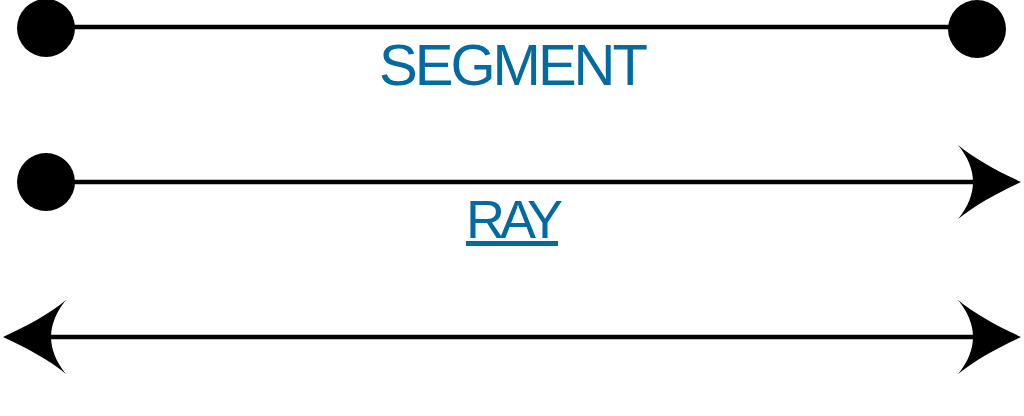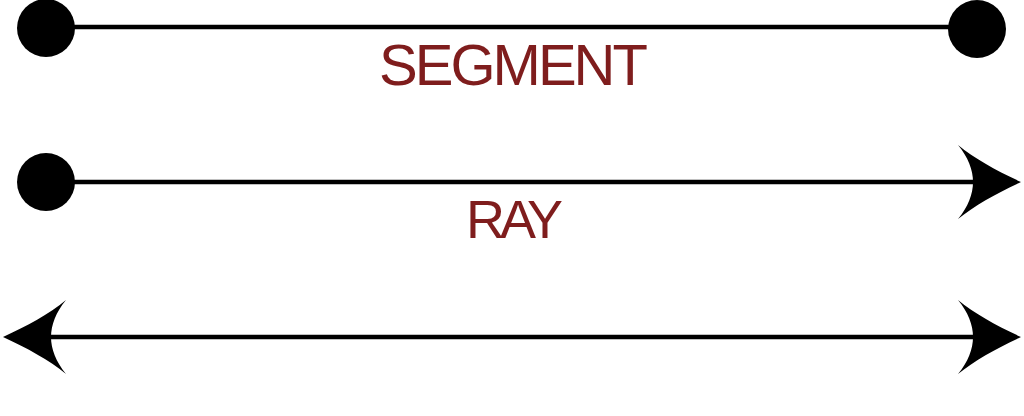--- a/index.html
+++ b/index.html
@@ -23,28 +23,28 @@
     position: absolute;
     top: 0;
     left: 0;
   }
   .row-label {
     position: absolute;
     left: 0;
     width: 1024px;
     text-align: center;
     line-height: 1;
-    color: #7f1d1d;
+    color: #0369a1;
     letter-spacing: -2px;
     font-family: "Liberation Sans", sans-serif;
     user-select: none;
     white-space: nowrap;
   }
   .label-segment { top: 36px;  font-size: 58px; letter-spacing: -3px; }
-  .label-ray     { top: 192px; font-size: 54px; letter-spacing: -5px; }
+  .label-ray     { top: 192px; font-size: 54px; letter-spacing: -5px; text-decoration: underline; }
   .label-line    { top: 350px; font-size: 58px; letter-spacing: -3px; }
 </style>
 </head>
 <body>
 
 <div class="diagram-canvas">
 
   <svg class="diagram-svg" width="1024" height="416" viewBox="0 0 1024 416">
     <defs>
       <path id="arrowhead-shape" d="M 0 0

